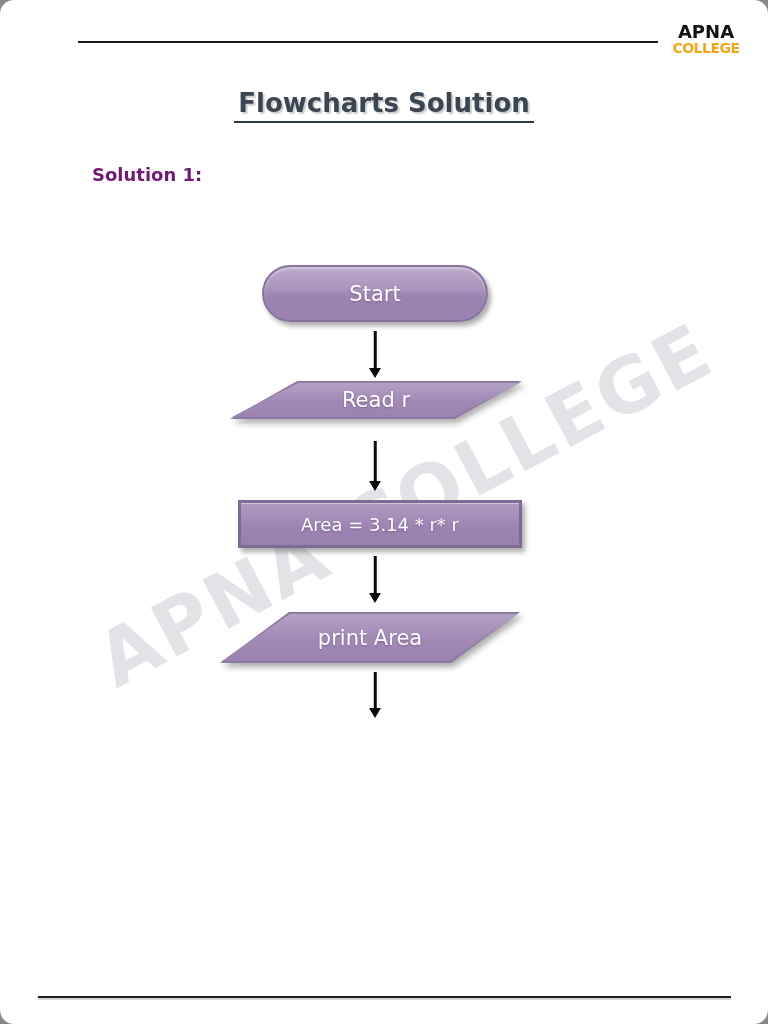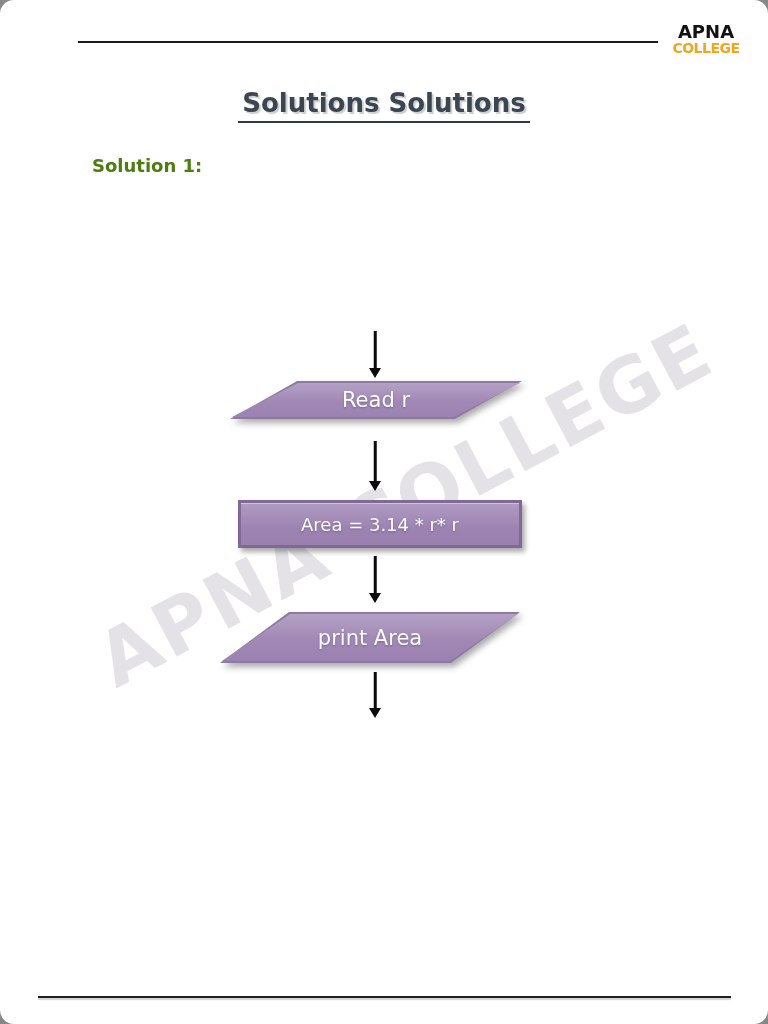--- a/index.html
+++ b/index.html
@@ -35,22 +35,22 @@
   .title-wrap { position:absolute; left:0; top:88px; width:768px; text-align:center; }
   .title {
     display:inline-block;
     font-size:26px; font-weight:bold; color:#3a4651;
     border-bottom:2px solid #2e3942;
     padding:0 4px 3px 4px;
     text-shadow:2px 2px 1px #cfcfcf;
   }
 
   .section-label {
-    position:absolute; left:92px; top:155px;
-    font-size:18px; font-weight:bold; color:#4d7c0f;
+    position:absolute; left:92px; top:164px;
+    font-size:18px; font-weight:bold; color:#701a75;
   }
 
   
   .watermark {
     position:absolute; left:405px; top:505px;
     transform:translate(-50%,-50%) rotate(-28deg);
     font-size:76px; font-weight:bold; letter-spacing:3px;
     color:#e4e2e6; white-space:nowrap; z-index:1;
     user-select:none;
   }
@@ -119,29 +119,32 @@
 
 <div class="page">
 
   <div class="top-rule"></div>
   <div class="logo">
     <span class="l1">APNA</span>
     <span class="l2">COLLEGE</span>
   </div>
 
   <div class="title-wrap">
-    <span class="title">Solutions Solutions</span>
+    <span class="title">Flowcharts Solution</span>
   </div>
 
   <div class="section-label">Solution 1:</div>
 
   <div class="watermark">APNA COLLEGE</div>
 
   <div class="flow">
 
+    <div class="terminator start">
+      <div class="node-label">Start</div>
+    </div>
 
     <div class="arrow a1">
       <div class="stem"></div>
       <div class="head"></div>
     </div>
 
     <div class="io read">
       <div class="skin"></div>
       <div class="fill"></div>
       <div class="node-label">Read r</div>

